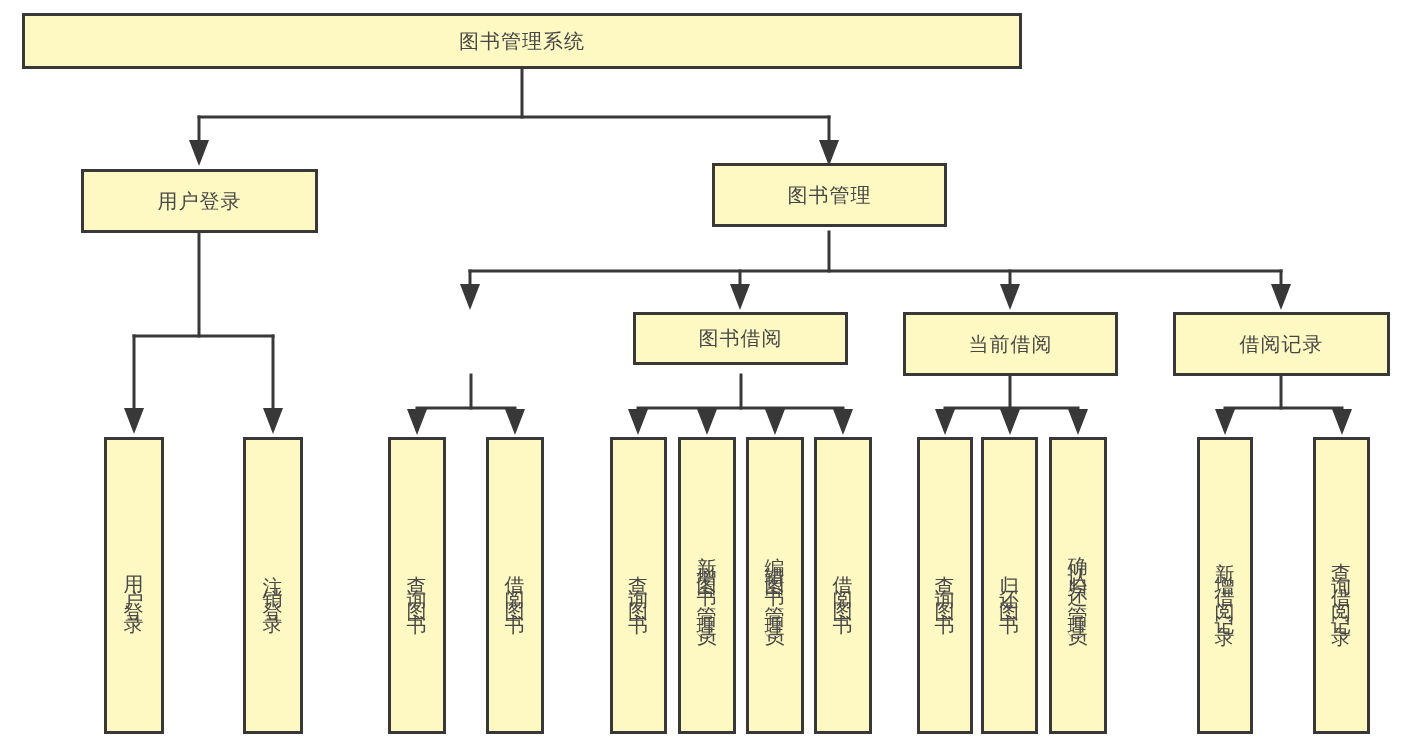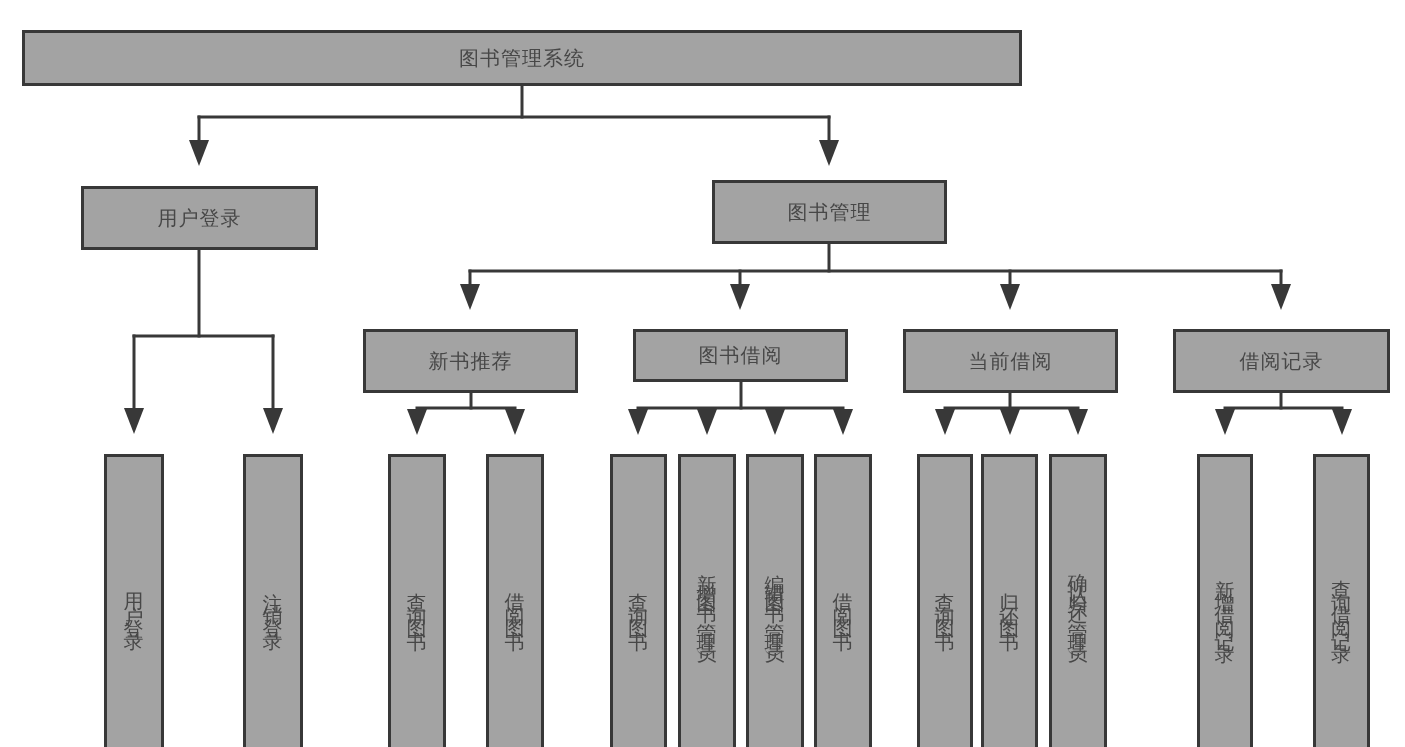--- a/index.html
+++ b/index.html
@@ -12,26 +12,25 @@
     overflow: hidden;
   }
   .connectors {
     position: absolute;
     left: 0; top: 0;
   }
   .node {
     position: absolute;
     box-sizing: border-box;
     border: 3px solid #383838;
-    background: #a3a3a3;
+    background: #fef9c3;
     display: flex;
     align-items: center;
     justify-content: center;
     color: #474747;
-    margin-top: 17px;
   }
   .h-node span {
     font-size: 20px;
     letter-spacing: 1px;
     white-space: nowrap;
   }
   .v-node span {
     writing-mode: vertical-rl;
     text-orientation: mixed;
     font-size: 20px;
@@ -116,23 +115,20 @@
     <span>图书管理系统</span>
   </div>
 
   <div class="node h-node" style="left:81px; top:169px; width:237px; height:64px;">
     <span>用户登录</span>
   </div>
   <div class="node h-node" style="left:712px; top:163px; width:235px; height:64px;">
     <span>图书管理</span>
   </div>
 
-  <div class="node h-node" style="left:363px; top:312px; width:215px; height:64px;">
-    <span>新书推荐</span>
-  </div>
   <div class="node h-node" style="left:633px; top:312px; width:215px; height:53px;">
     <span>图书借阅</span>
   </div>
   <div class="node h-node" style="left:903px; top:312px; width:215px; height:64px;">
     <span>当前借阅</span>
   </div>
   <div class="node h-node" style="left:1173px; top:312px; width:217px; height:64px;align-items:center;">
     <span>借阅记录</span>
   </div>
 

